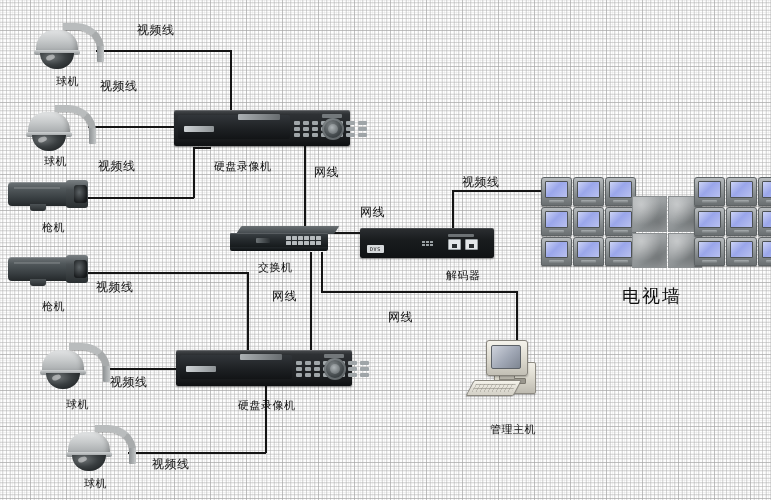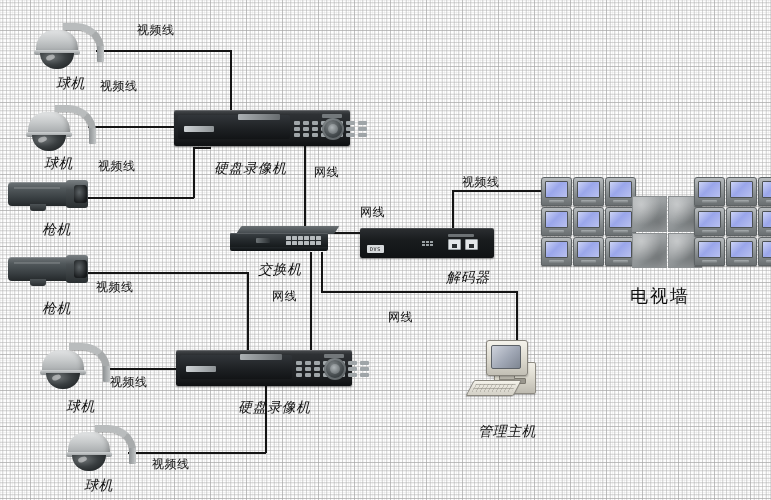--- a/index.html
+++ b/index.html
@@ -28,21 +28,21 @@
     background-size:36px 1px, 1px 36px;
     background-position:-6px 12px, 12px -6px;
     opacity:.55;
   }
   .lbl{
     position:absolute;color:#111;white-space:nowrap;
     font-family:"DejaVu Sans","Liberation Sans",sans-serif;
     letter-spacing:.5px;line-height:1;
   }
   .lbl.cn{font-size:12px;}
-  .lbl.dev{font-size:14px;font-style:italic;}
+  .lbl.dev{font-size:11px;}
   .lbl.big{font-size:18px;letter-spacing:2px;}
 
   
   .wire{position:absolute;background:#141414;}
   .wire.h{height:1.6px;}
   .wire.v{width:1.6px;}
 
   
   .domecam{position:absolute;width:74px;height:48px;}
   .domecam .arm{
@@ -471,21 +471,21 @@
     <div class="case">
         <i class="a"></i>
         <i class="b"></i>
       </div>
     <div class="stand"></div>
     <div class="monitor">
       <div class="screen"></div>
     </div>
     <div class="kbd"></div>
   </div>
-  <div class="lbl dev" style="left:478px;top:424px;">管理主机</div>
+  <div class="lbl dev" style="left:478px;top:424px;padding-left:12px;">管理主机</div>
 
   <div class="wallgrid" style="left:541px;top:177px;">
     <div class="mon"></div>
     <div class="mon"></div>
     <div class="mon"></div>
     <div class="mon"></div>
     <div class="mon"></div>
     <div class="mon"></div>
     <div class="mon"></div>
     <div class="mon"></div>
@@ -504,14 +504,14 @@
     <div class="mon"></div>
     <div class="mon"></div>
     <div class="mon"></div>
     <div class="mon"></div>
     <div class="mon"></div>
     <div class="mon"></div>
     <div class="mon"></div>
     <div class="mon"></div>
   </div>
 
-  <div class="lbl big" style="left:622px;top:287px;margin-left:8px;">电视墙</div>
+  <div class="lbl big" style="left:622px;top:287px;">电视墙</div>
 </div>
 
 </body></html>

